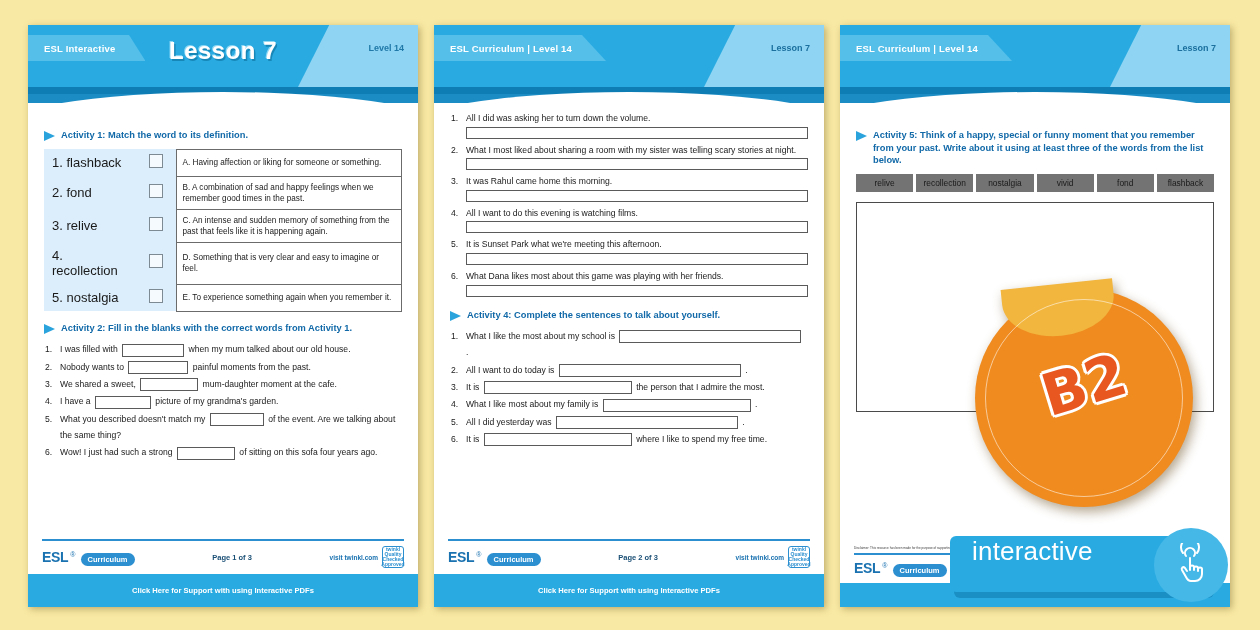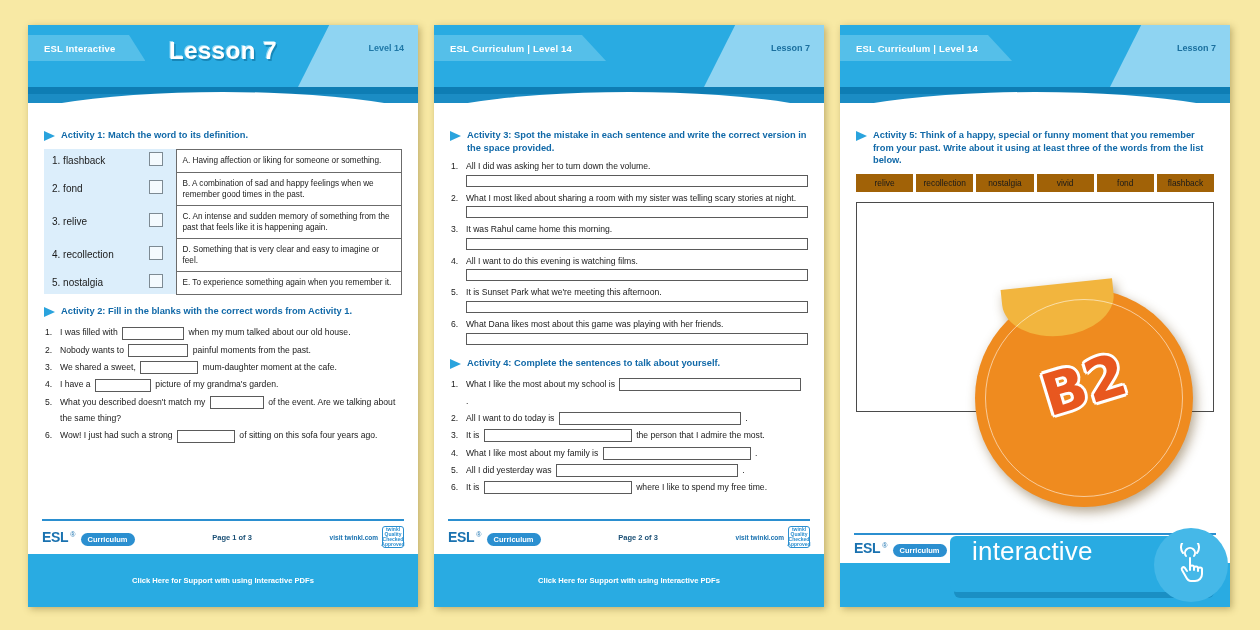--- a/index.html
+++ b/index.html
@@ -72,21 +72,21 @@
     border-left: 11px solid #2aa3dd;
   }
   .act-title {
     color: #1169a8; font-size: 9.3px; font-weight: bold; line-height: 1.35;
   }
 
   
   .match { width: 100%; border-collapse: collapse; table-layout: fixed; }
   .match td { border: 1px solid #6b6b6b; vertical-align: middle; }
   .match td.word {
-    background: #dceefb; border: none; font-size: 10px; color: #1a1a1a;
+    background: #dceefb; border: none; font-size: 13px; color: #1a1a1a;
     padding: 6px 4px 6px 8px; width: 92px;
   }
   .match td.box {
     background: #dceefb; border: none; width: 40px; text-align: center;
   }
   .match td.def {
     font-size: 8.2px; color: #1a1a1a; padding: 5px 6px; line-height: 1.35;
     background: #fff;
   }
   .chk {
@@ -112,21 +112,21 @@
   .line-under {
     display: block; width: 100%; height: 12px;
     border: 1px solid #5a5a5a; background: #fff; margin: 2px 0 6px 0;
   }
 
   ol.qlist.spaced > li { line-height: 1.35; margin-bottom: 2px; }
 
   
   .wordbank { display: flex; gap: 3px; margin: 4px 0 10px 0; }
   .wordbank .wb {
-    flex: 1; background: #a16207; text-align: center;
+    flex: 1; background: #737373; text-align: center;
     font-size: 8.4px; color: #1a1a1a; padding: 4px 0;
   }
   .bigbox {
     width: 100%; height: 210px; border: 1px solid #4a4a4a; background: #fff;
   }
 
   
   .foot {
     position: absolute; left: 0; right: 0; bottom: 0;
   }
@@ -150,21 +150,21 @@
   .foot-right { display: flex; align-items: center; gap: 4px; }
   .visit { font-size: 6.5px; color: #1a72b0; font-weight: bold; }
   .tw-badge {
     width: 22px; height: 22px; border: 1px solid #2b8fd0; border-radius: 3px;
     display: flex; align-items: center; justify-content: center;
     font-size: 5px; color: #2b8fd0; text-align: center; line-height: 1.05;
     font-weight: bold; background: #fff;
   }
   .foot-cta {
     background: #29abe2; color: #fff; text-align: center;
-    font-size: 7.6px; font-weight: bold; padding: 22px 0;
+    font-size: 7.6px; font-weight: bold; padding: 12px 0;
   }
 
   
   .disclaimer {
     position: absolute; left: 14px; right: 14px; bottom: 56px;
     font-size: 3.1px; color: #3b3b3b; line-height: 1.5;
   }
 
   
   .sticker {
@@ -334,24 +334,20 @@
       <div class="hdr-tab" style="padding-right:34px">
         <span>ESL Curriculum | Level 14</span>
       </div>
       <div class="hdr-right dark">Lesson 7</div>
     </div>
     <div class="swoosh">
         <div class="darker"></div>
       </div>
 
     <div class="body">
-      <div class="act-head">
-        <div class="arrow"></div>
-        <div class="act-title">Activity 3: Spot the mistake in each sentence and write the correct version in the space provided.</div>
-      </div>
 
       <ol class="qlist spaced">
         <li>
           <span>All I did was asking her to turn down the volume.</span>
           <span class="line-under"></span>
         </li>
         <li>
           <span>What I most liked about sharing a room with my sister was telling scary stories at night.</span>
           <span class="line-under"></span>
         </li>

